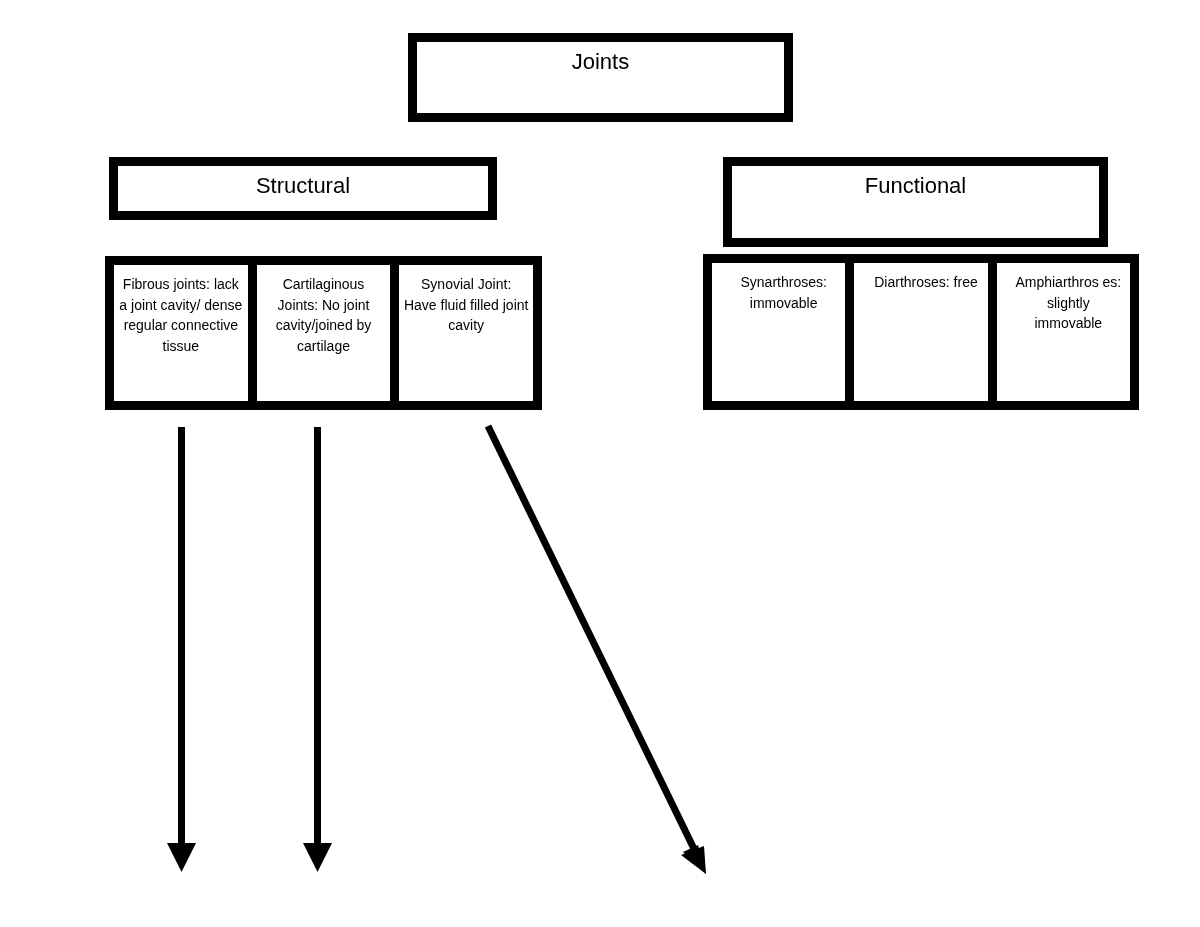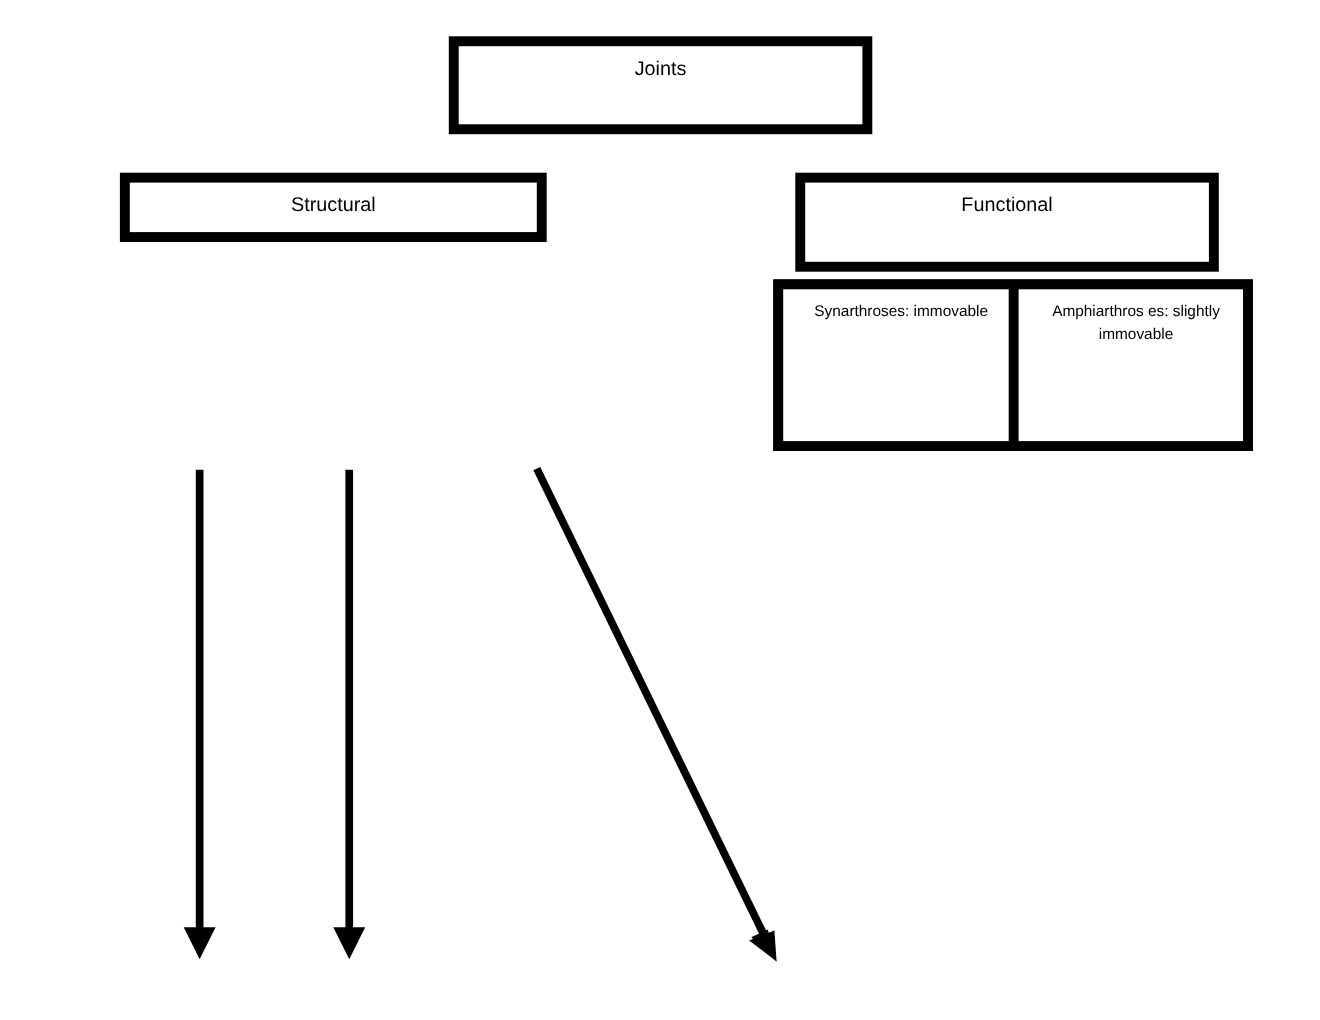--- a/index.html
+++ b/index.html
@@ -22,21 +22,21 @@
 
   
   .node-box {
     position: absolute;
     box-sizing: border-box;
     background: #ffffff;
     border: 9px solid #000000;
   }
   .node-title {
     text-align: center;
-    font-size: 18px;
+    font-size: 22px;
     line-height: 26px;
     color: #000000;
     padding-top: 7px;
     font-weight: 400;
   }
 
   
   .leaf-group {
     position: absolute;
     box-sizing: border-box;
@@ -77,27 +77,33 @@
 <div id="canvas">
 
   <div class="node-box" style="left:408px; top:33px; width:385px; height:89px;">
     <div class="node-title">Joints</div>
   </div>
 
   <div class="node-box" style="left:109px; top:157px; width:388px; height:63px;">
     <div class="node-title">Structural</div>
   </div>
 
+  <div class="leaf-group" style="left:105px; top:256px; width:437px; height:154px;">
+    <div class="leaf-cell">Fibrous joints: lack a joint cavity/ dense regular connective tissue</div>
+    <div class="leaf-cell">Cartilaginous Joints: No joint cavity/joined by cartilage</div>
+    <div class="leaf-cell">Synovial Joint: Have fluid filled joint cavity</div>
+  </div>
 
   <div class="node-box" style="left:723px; top:157px; width:385px; height:90px;">
     <div class="node-title">Functional</div>
   </div>
 
   <div class="leaf-group" style="left:703px; top:254px; width:436px; height:156px;">
     <div class="leaf-cell wide-pad">Synarthroses: immovable</div>
+    <div class="leaf-cell wide-pad">Diarthroses: free</div>
     <div class="leaf-cell wide-pad">Amphiarthros es: slightly immovable</div>
   </div>
 
   <svg class="arrow-layer" viewBox="0 0 1200 927" width="1200" height="927" xmlns="http://www.w3.org/2000/svg">
 
     <g>
       <line x1="181.5" y1="427" x2="181.5" y2="851" stroke="#000000" stroke-width="7"></line>
       <polygon points="181.5,872 167,843 196,843" fill="#000000"></polygon>
     </g>
 

